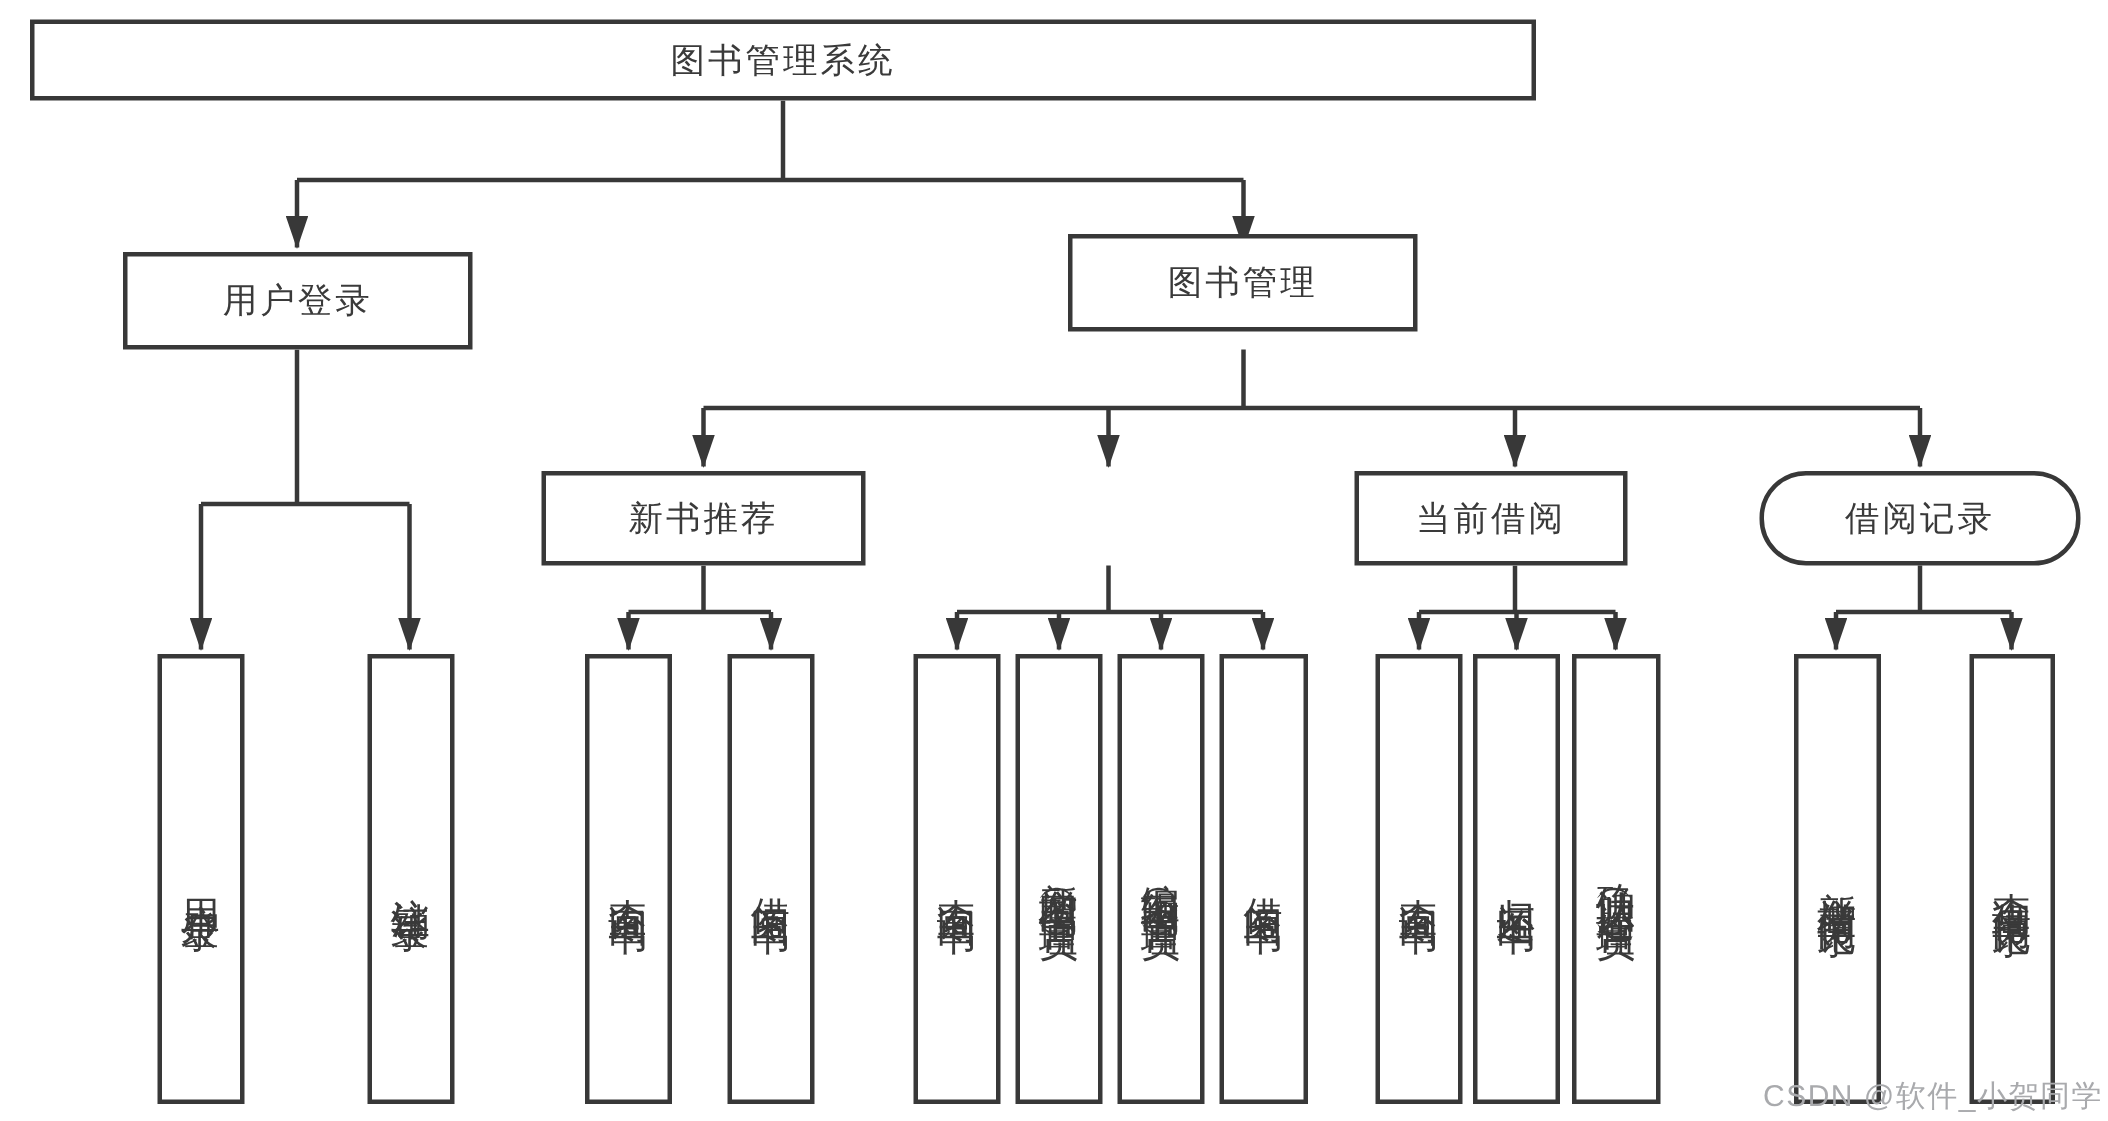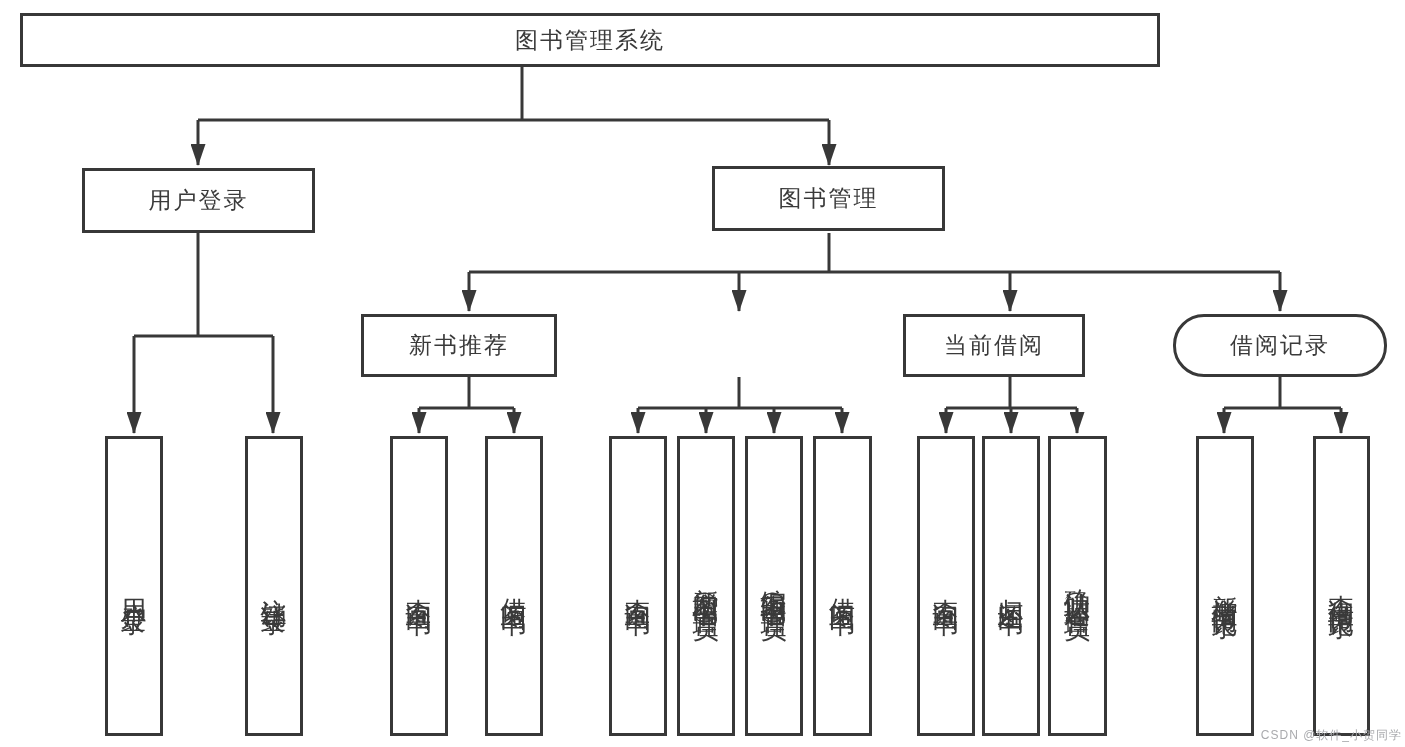--- a/index.html
+++ b/index.html
@@ -15,21 +15,21 @@
     display:flex;align-items:center;justify-content:center;
     z-index:2;text-align:center;
   }
   .hnode{font-size:23px;letter-spacing:2px;font-weight:400;}
   .vnode{
     writing-mode:vertical-rl;text-orientation:mixed;
     font-size:26px;letter-spacing:4px;line-height:1;
   }
   .watermark{
     position:absolute;right:3px;bottom:3px;z-index:6;
-    font-size:12px;letter-spacing:1px;color:var(--wm,#a9aaad);
+    font-size:20px;letter-spacing:1px;color:var(--wm,#a9aaad);
     font-family:"Liberation Sans","DejaVu Sans",sans-serif;
   }
 </style>
 </head>
 <body>
 
 <div class="canvas">
 
   <svg class="connectors" width="1405" height="747" viewBox="0 0 1405 747">
     <defs>
@@ -79,26 +79,26 @@
       <path d="M1077,408 V433" marker-end="url(#arrow)"></path>
     </g>
     <g stroke="#383838" stroke-width="3" fill="none">
       <path d="M1280,377 V408"></path>
       <path d="M1224,408 H1341"></path>
       <path d="M1224,408 V433" marker-end="url(#arrow)"></path>
       <path d="M1341,408 V433" marker-end="url(#arrow)"></path>
     </g>
   </svg>
 
-  <div class="node hnode" style="left:20px;top:13px;width:1140px;height:54px;">图书管理系统</div>
+  <div class="node hnode" style="left:20px;top:13px;width:1004px;height:54px;">图书管理系统</div>
 
   <div class="node hnode" style="left:82px;top:168px;width:233px;height:65px;">用户登录</div>
-  <div class="node hnode" style="left:712px;top:166px;width:233px;height:65px;">图书管理</div>
+  <div class="node hnode" style="left:712px;top:156px;width:233px;height:65px;">图书管理</div>
 
-  <div class="node hnode" style="left:361px;top:314px;width:196px;height:63px;">新书推荐</div>
+  <div class="node hnode" style="left:361px;top:314px;width:216px;height:63px;">新书推荐</div>
   <div class="node hnode" style="left:903px;top:314px;width:182px;height:63px;">当前借阅</div>
   <div class="node hnode" style="left:1173px;top:314px;width:214px;height:63px;border-radius:31px;">借阅记录</div>
 
   <div class="node vnode" style="left:105px;top:436px;width:58px;height:300px;">用户登录</div>
   <div class="node vnode" style="left:245px;top:436px;width:58px;height:300px;">注销登录</div>
 
   <div class="node vnode" style="left:390px;top:436px;width:58px;height:300px;">查询图书</div>
   <div class="node vnode" style="left:485px;top:436px;width:58px;height:300px;">借阅图书</div>
 
   <div class="node vnode" style="left:609px;top:436px;width:58px;height:300px;">查询图书</div>

